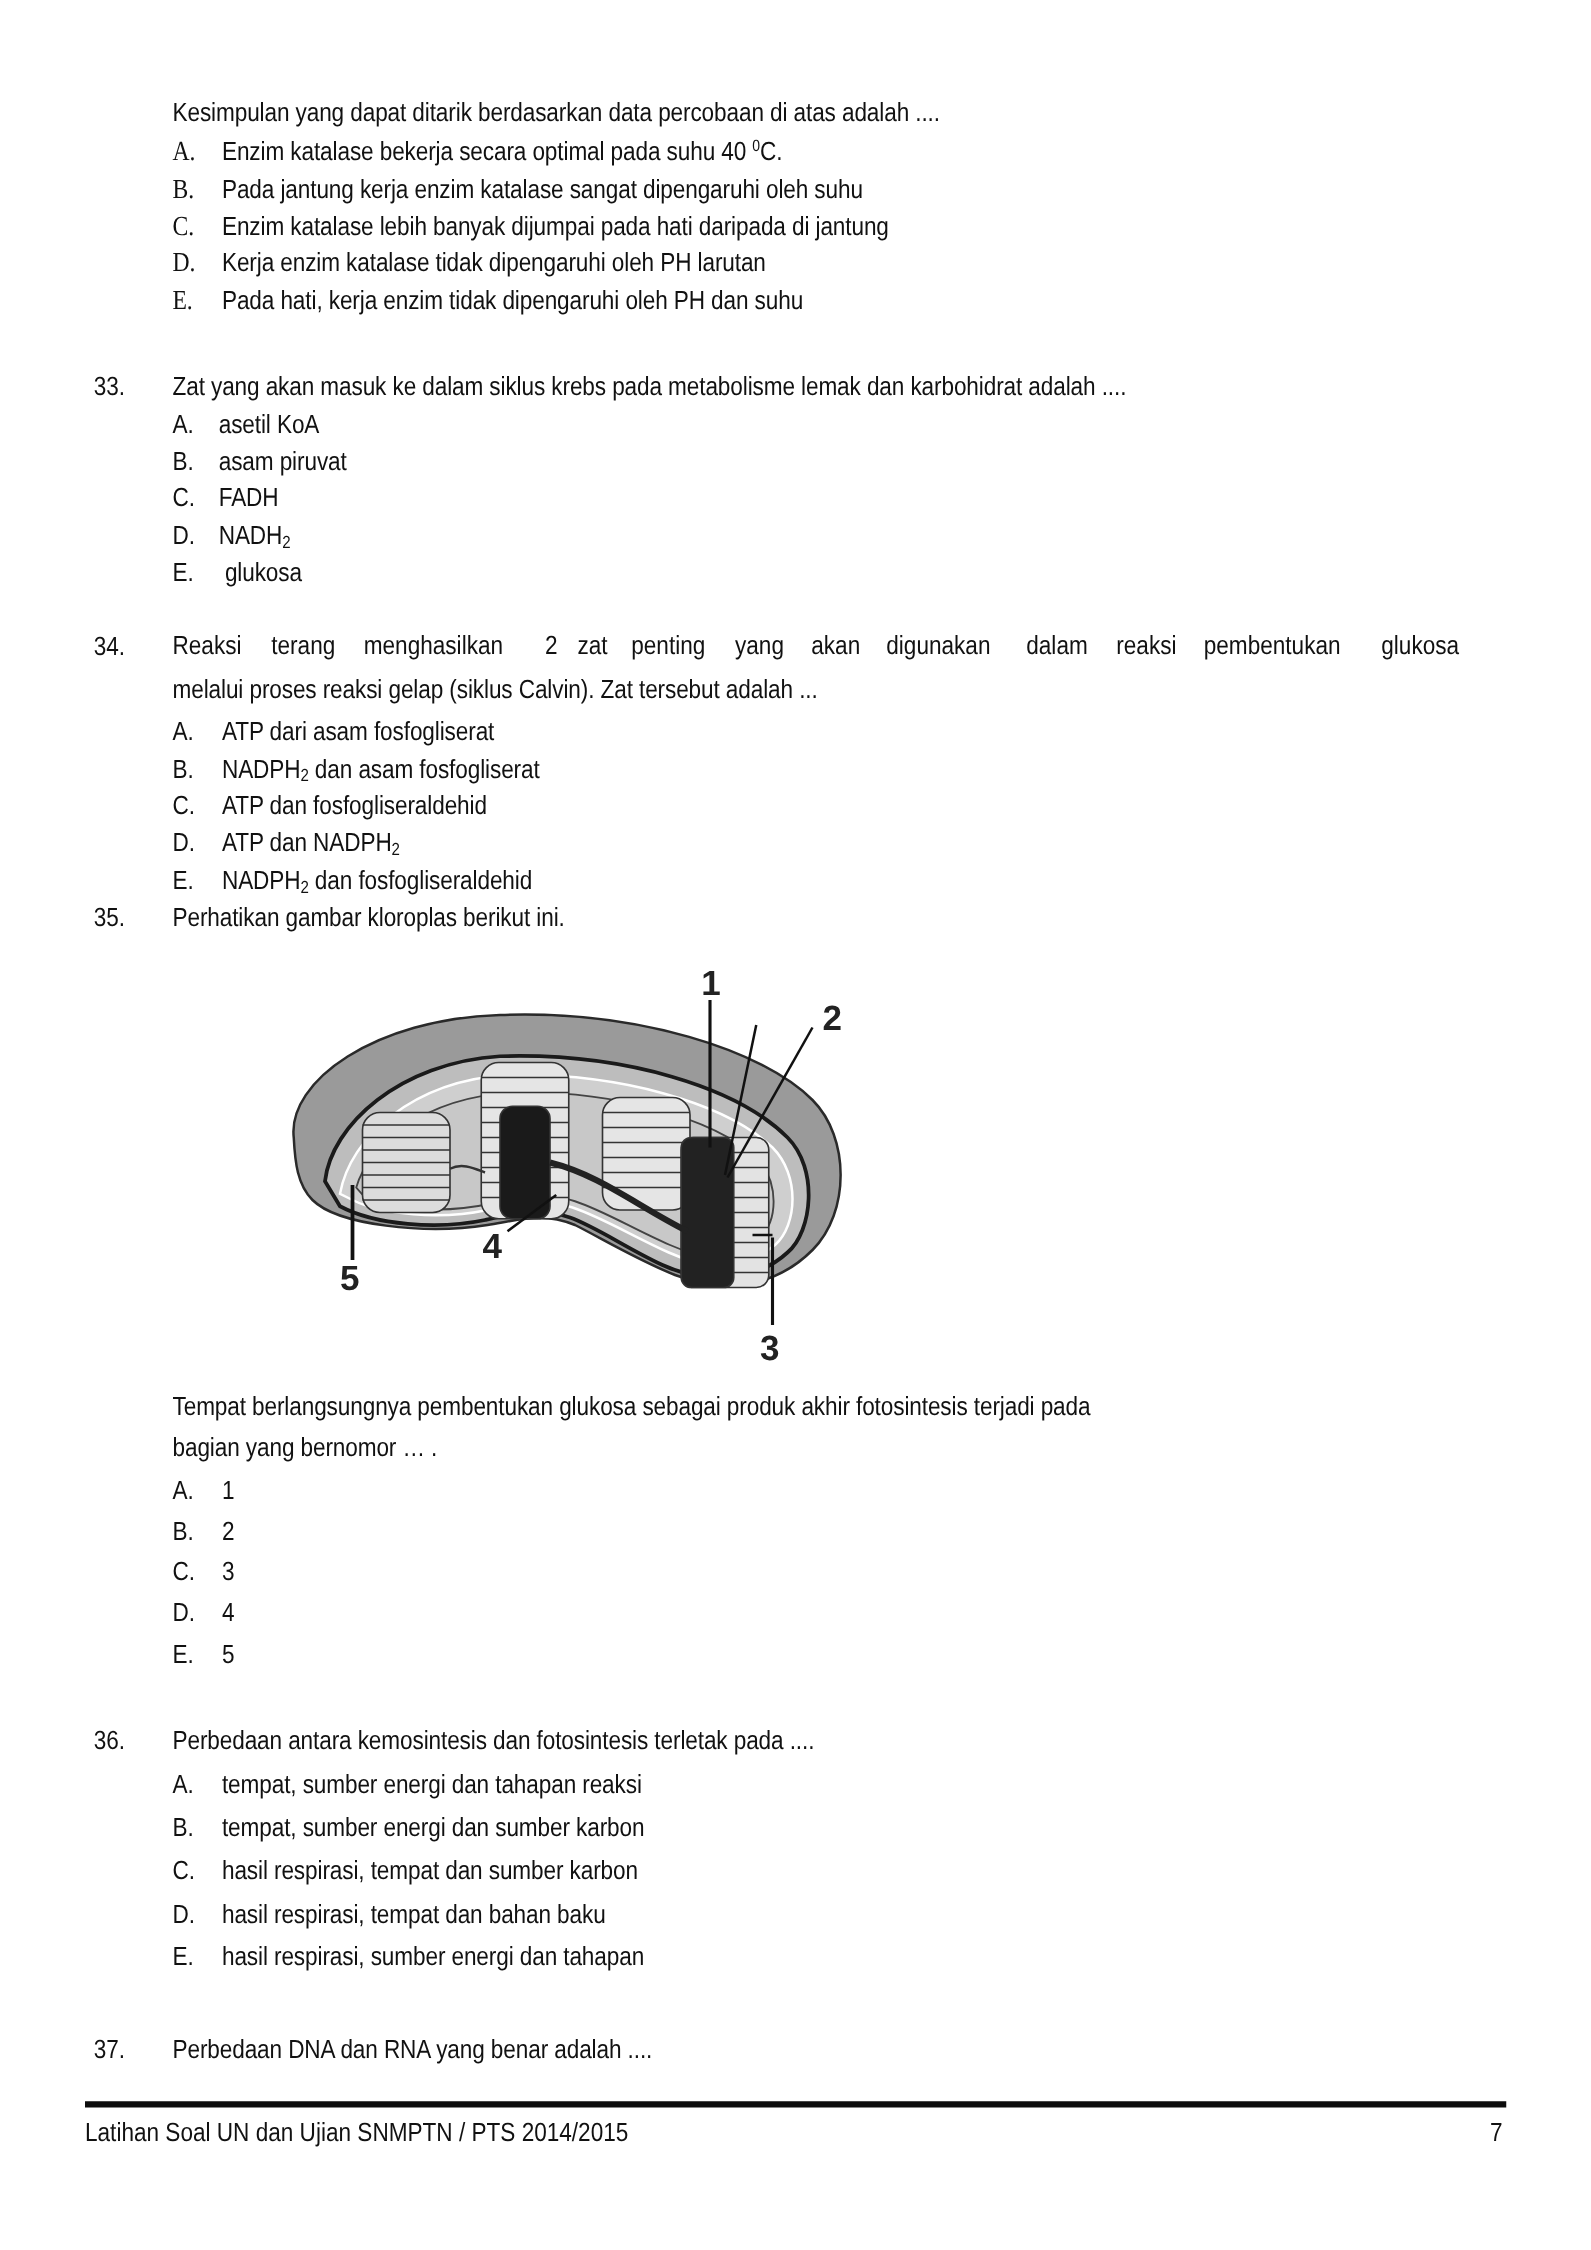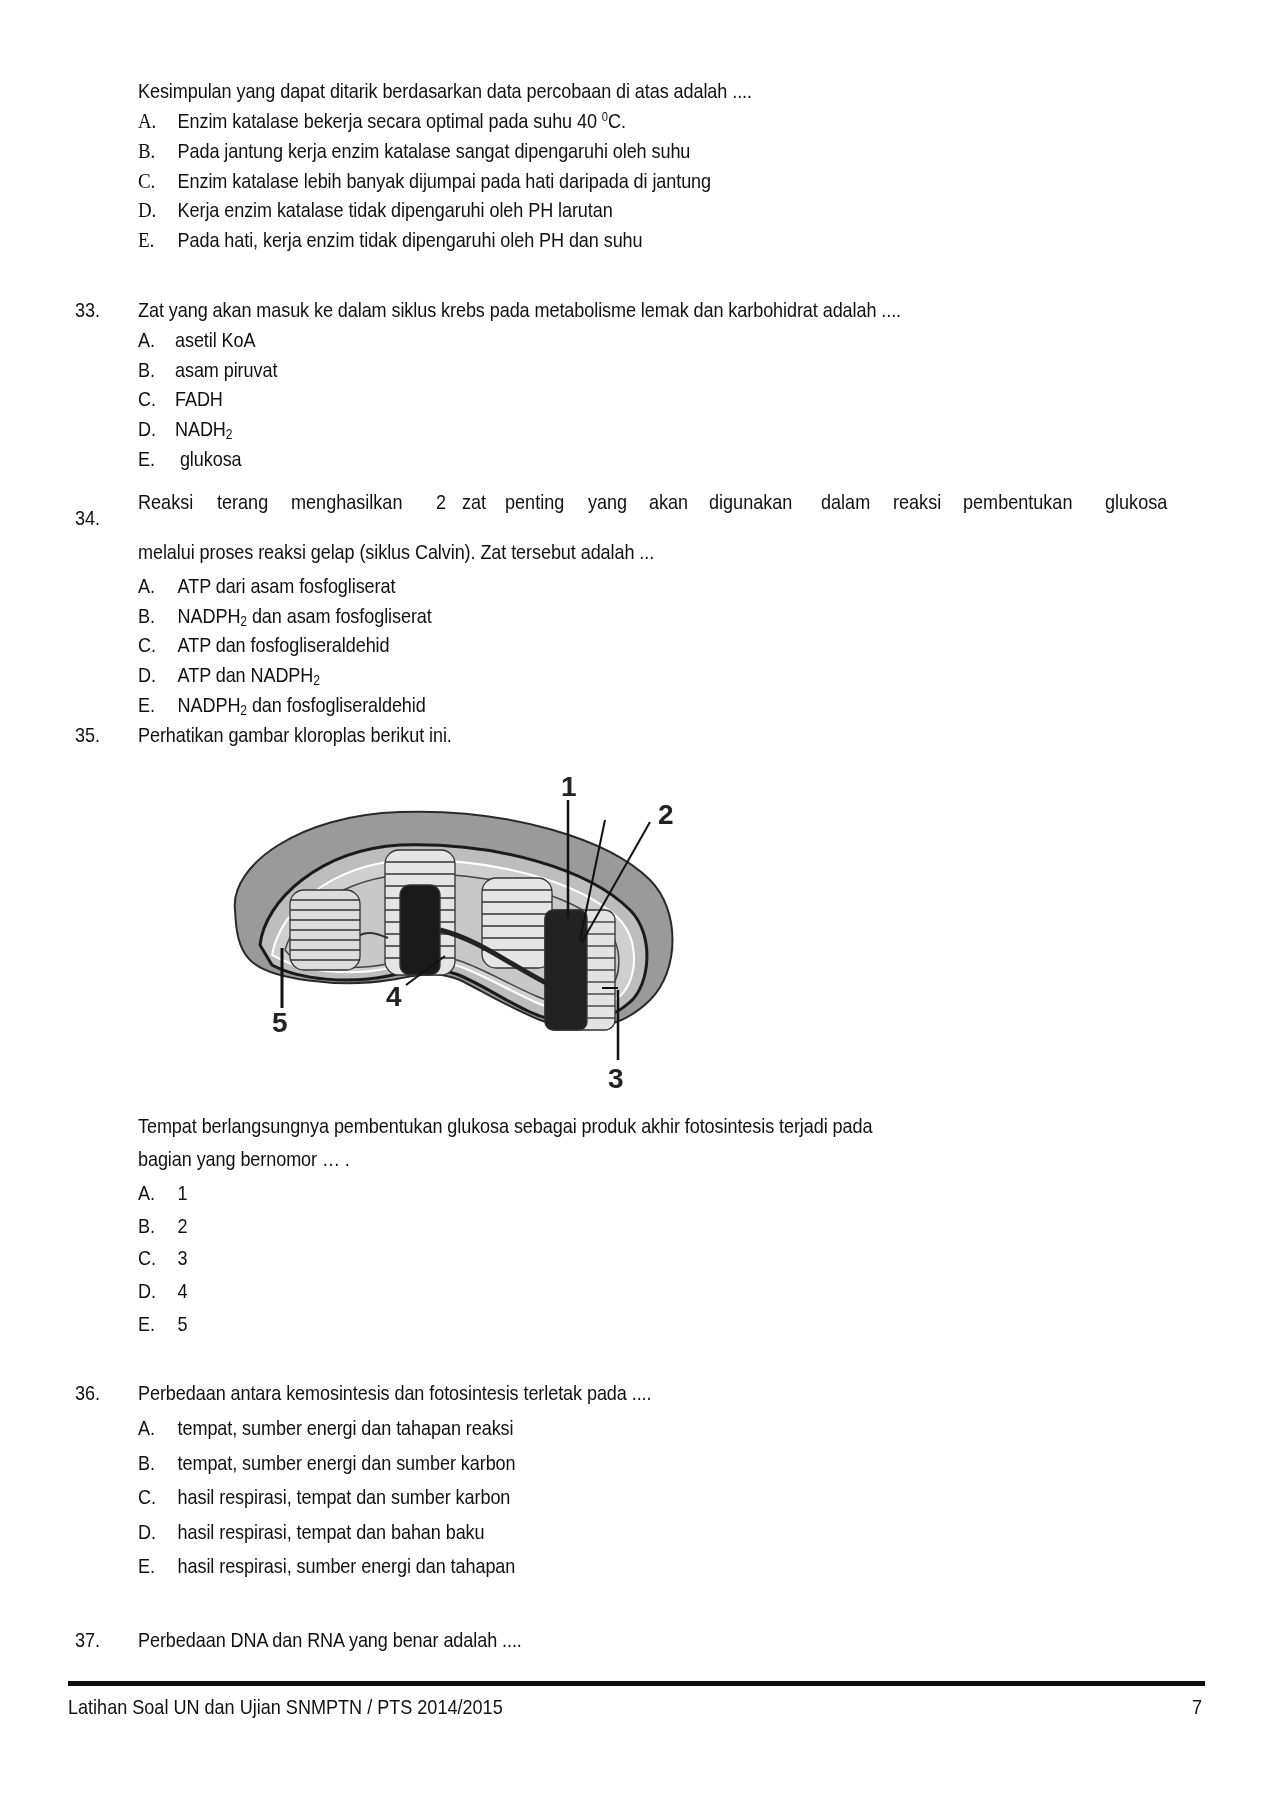--- a/index.html
+++ b/index.html
@@ -58,21 +58,21 @@
   <span class="opt-letter" style="width:43px">C.</span><span>FADH</span>
 </div>
 <div class="line" style="left:138px; top:416px;">
   <span class="opt-letter" style="width:43px">D.</span><span>NADH</span><sub>2</sub>
 </div>
 <div class="line" style="left:138px; top:446px;">
   <span class="opt-letter" style="width:43px">E.</span><span> glukosa</span>
 </div>
 
 <div class="num" style="left:75px; top:505px;">34.</div>
-<div class="justify-row" style="top:489px;" id="q34-line1">
+<div class="justify-row" style="top:504px;" id="q34-line1">
     <span>Reaksi</span>
     <span>terang</span>
     <span>menghasilkan</span>
     <span>2</span>
     <span>zat</span>
     <span>penting</span>
     <span>yang</span>
     <span>akan</span>
     <span>digunakan</span>
     <span>dalam</span>

